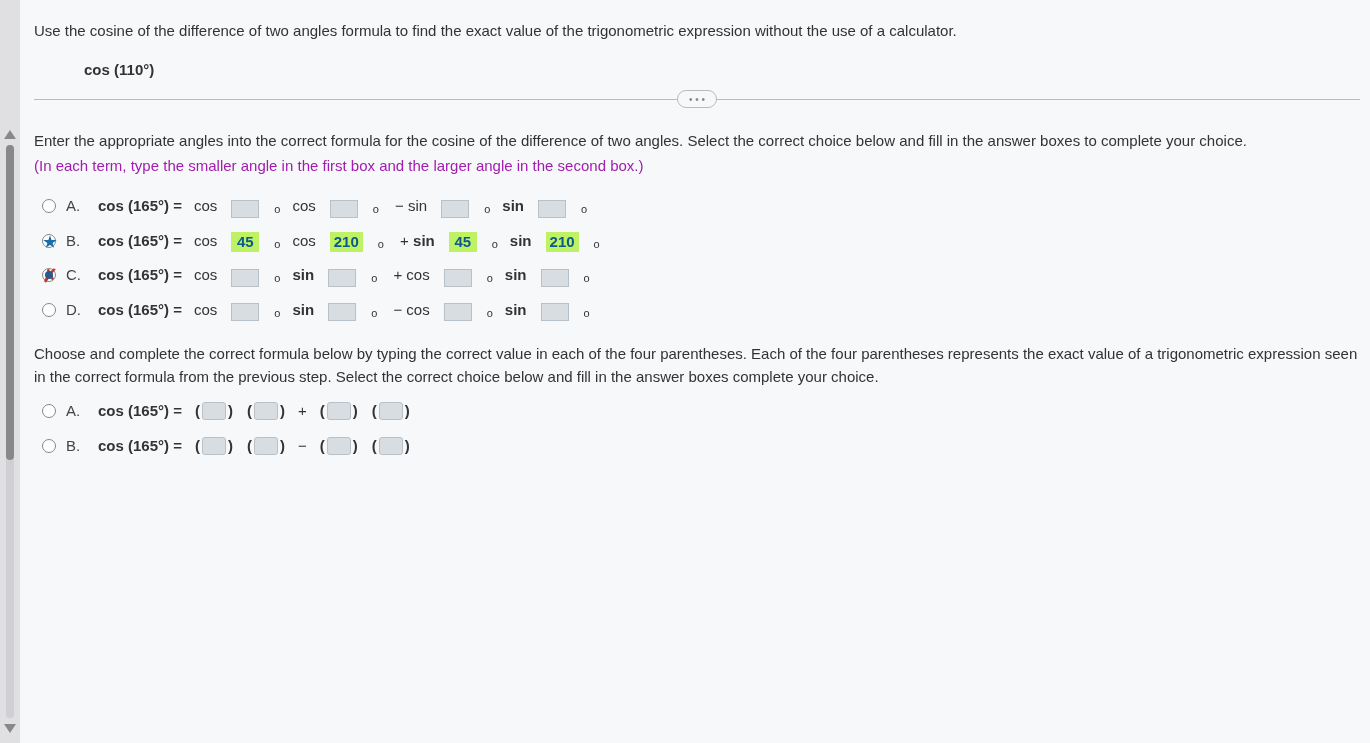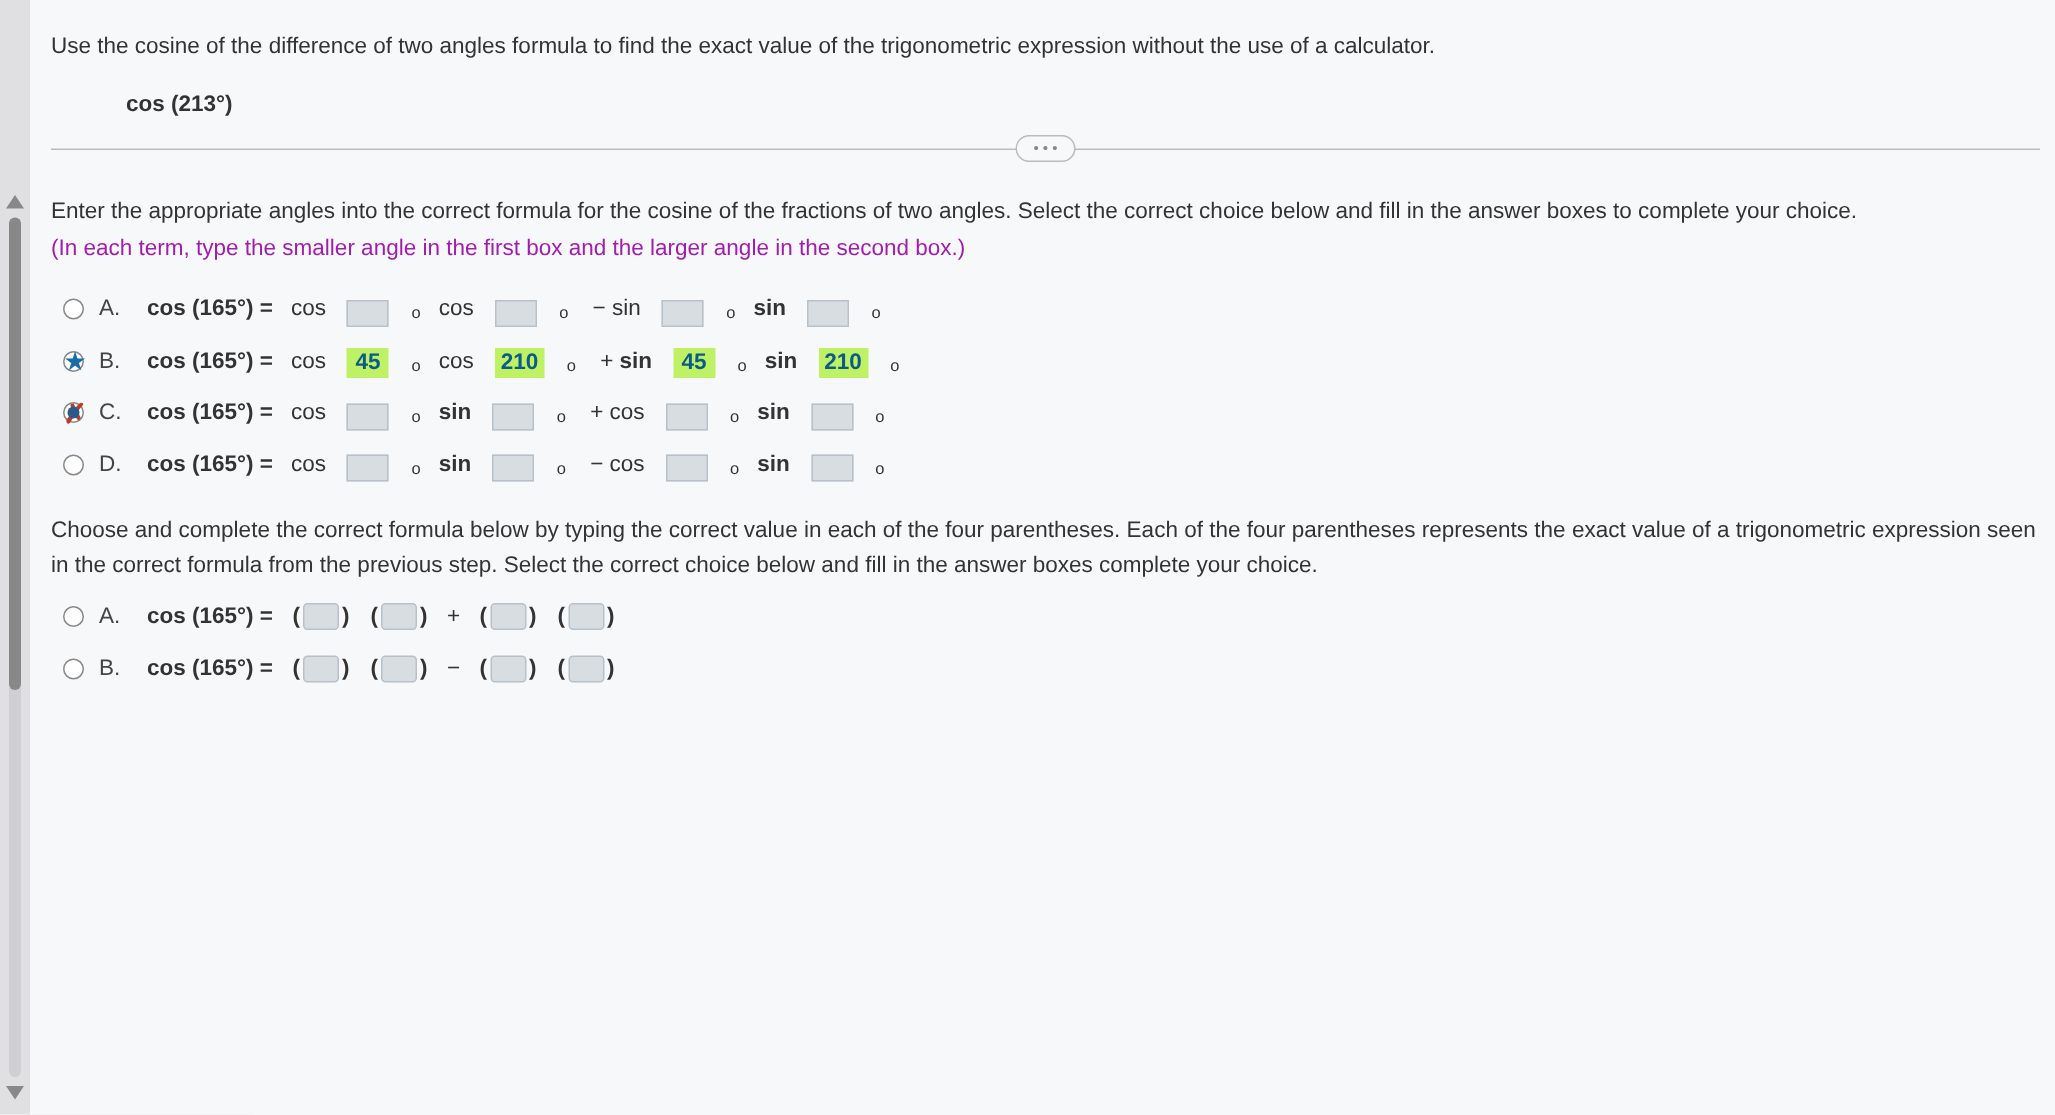--- a/index.html
+++ b/index.html
@@ -168,28 +168,28 @@
     </div>
     <div class="scroll-arrow down"></div>
   </div>
 
   <div class="content">
 
     <div class="question-text">Use the cosine of the difference of two angles formula to find the exact value of the trigonometric expression without the use of a calculator.</div>
 
     <div class="expression">
       <b>cos</b>
-      <span>(213°)</span>
+      <span>(110°)</span>
     </div>
 
     <div class="divider">
       <div class="divider-pill">• • •</div>
     </div>
 
-    <div class="instruction">Enter the appropriate angles into the correct formula for the cosine of the fractions of two angles. Select the correct choice below and fill in the answer boxes to complete your choice.</div>
+    <div class="instruction">Enter the appropriate angles into the correct formula for the cosine of the difference of two angles. Select the correct choice below and fill in the answer boxes to complete your choice.</div>
     <div class="note">(In each term, type the smaller angle in the first box and the larger angle in the second box.)</div>
 
     <div class="choices">
 
       <div class="choice-row">
         <div class="radio"></div>
         <span class="choice-label">A.</span>
         <span class="formula">
           <b>cos (165°) = </b>
           <span>cos</span>

